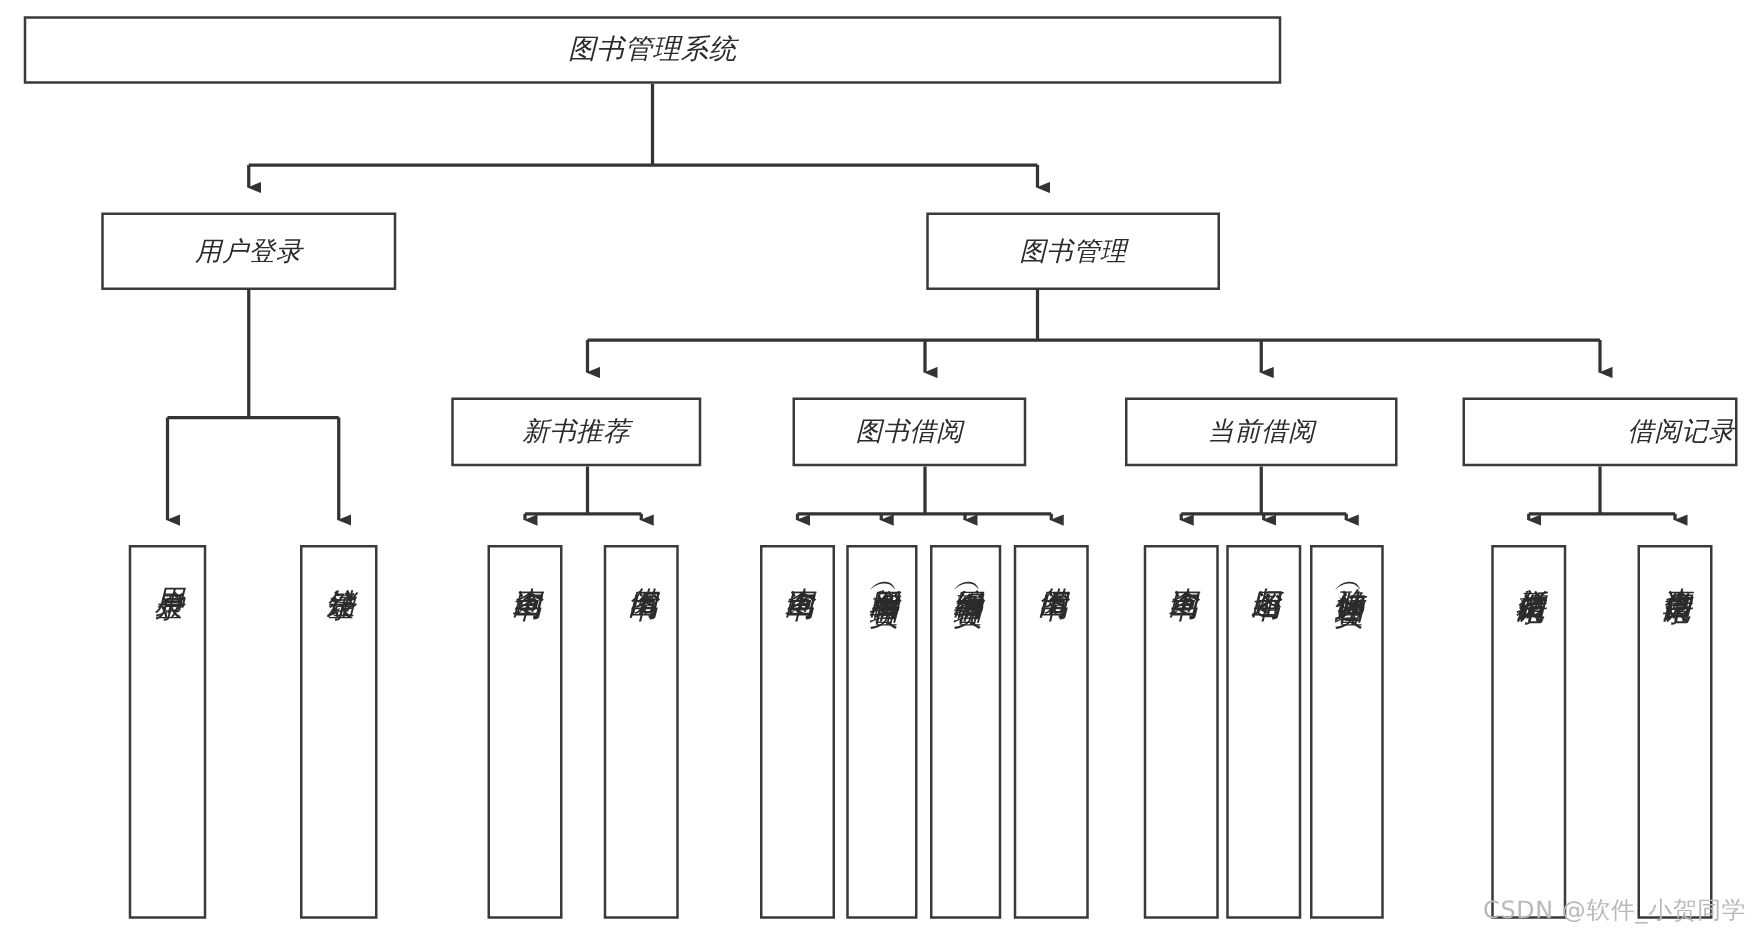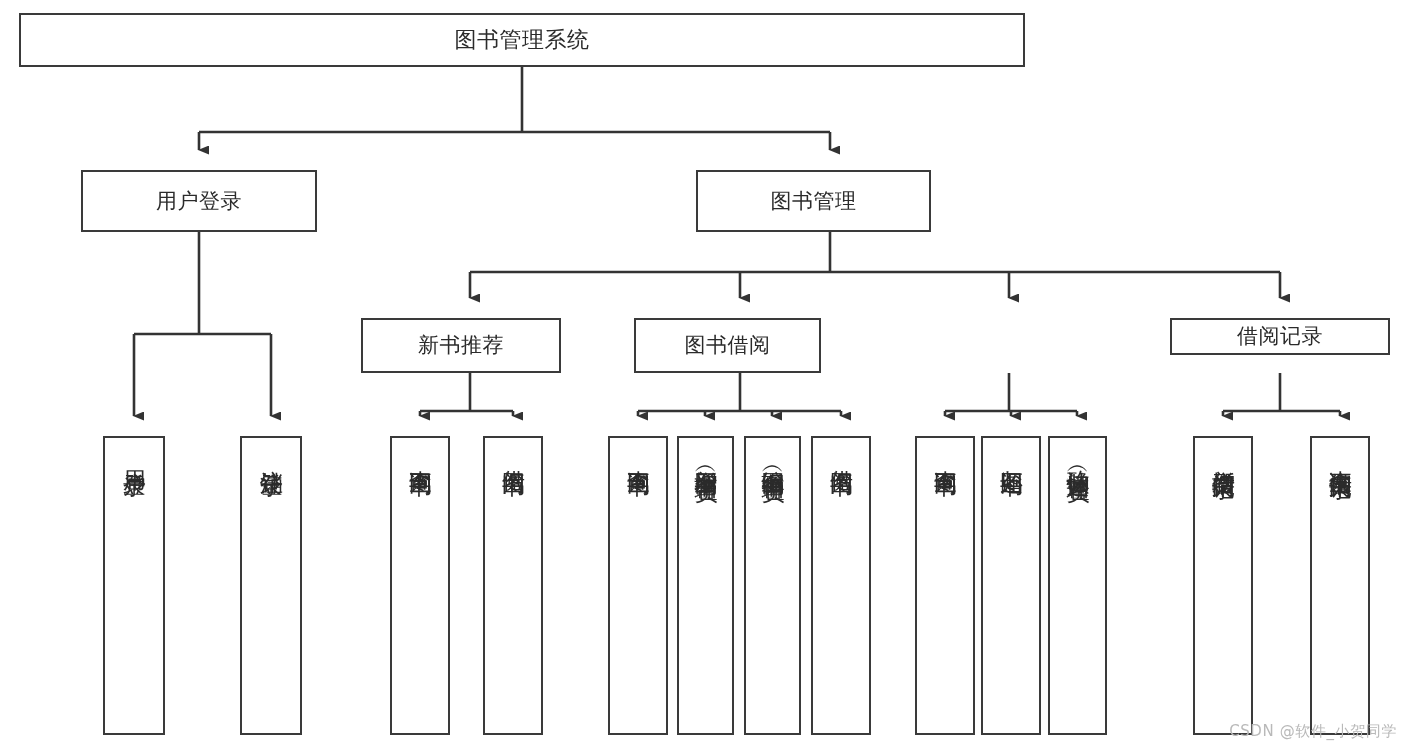--- a/index.html
+++ b/index.html
@@ -26,20 +26,21 @@
   }
   .node {
     position: absolute;
     box-sizing: border-box;
     border: 2.5px solid #3a3a3a;
     background: #ffffff;
     display: flex;
     align-items: center;
     justify-content: center;
     color: #2b2b2b;
+    font-style: italic;
   }
   .node .lbl {
     display: block;
     text-align: center;
     line-height: 1.18;
     color: #2b2b2b;
   }
   .node.horiz .lbl {
     font-size: 21px;
     letter-spacing: 0.5px;
@@ -57,21 +58,21 @@
     text-orientation: upright;
     font-size: 23px;
     line-height: 1.12;
     letter-spacing: 1.5px;
     white-space: nowrap;
   }
   #watermark {
     position: absolute;
     right: 8px;
     bottom: 6px;
-    font-size: 15px;
+    font-size: 19px;
     color: #b9b9b9;
     letter-spacing: 0.6px;
     white-space: nowrap;
     pointer-events: none;
   }
 </style>
 </head>
 <body>
 
 <div id="canvas">
@@ -126,31 +127,34 @@
     </g>
   </svg>
 
   <div class="node root horiz" style="left:19px; top:13px; width:1006px; height:54px;">
     <span class="lbl">图书管理系统</span>
   </div>
 
   <div class="node horiz" style="left:81px; top:170px; width:236px; height:62px;">
     <span class="lbl">用户登录</span>
   </div>
-  <div class="node horiz" style="left:696px; top:170px; width:235px; height:62px;">
+  <div class="node horiz" style="left:741px; top:170px; width:235px; height:62px;">
     <span class="lbl">图书管理</span>
   </div>
 
   <div class="node horiz" style="left:361px; top:318px; width:200px; height:55px;">
     <span class="lbl">新书推荐</span>
   </div>
   <div class="node horiz" style="left:634px; top:318px; width:187px; height:55px;">
     <span class="lbl">图书借阅</span>
   </div>
-  <div class="node horiz" style="left:1170px; top:318px; width:220px; height:37px;">
+  <div class="node horiz" style="left:900px; top:318px; width:218px; height:55px;">
+    <span class="lbl">当前借阅</span>
+  </div>
+  <div class="node horiz" style="left:1170px; top:318px; width:220px; height:55px;justify-content:flex-end;">
     <span class="lbl">借阅记录</span>
   </div>
 
   <div class="node vert" style="left:103px; top:436px; width:62px; height:299px;">
     <span class="lbl">用户登录</span>
   </div>
   <div class="node vert" style="left:240px; top:436px; width:62px; height:299px;">
     <span class="lbl">注销登录</span>
   </div>
   <div class="node vert" style="left:390px; top:436px; width:60px; height:299px;">

